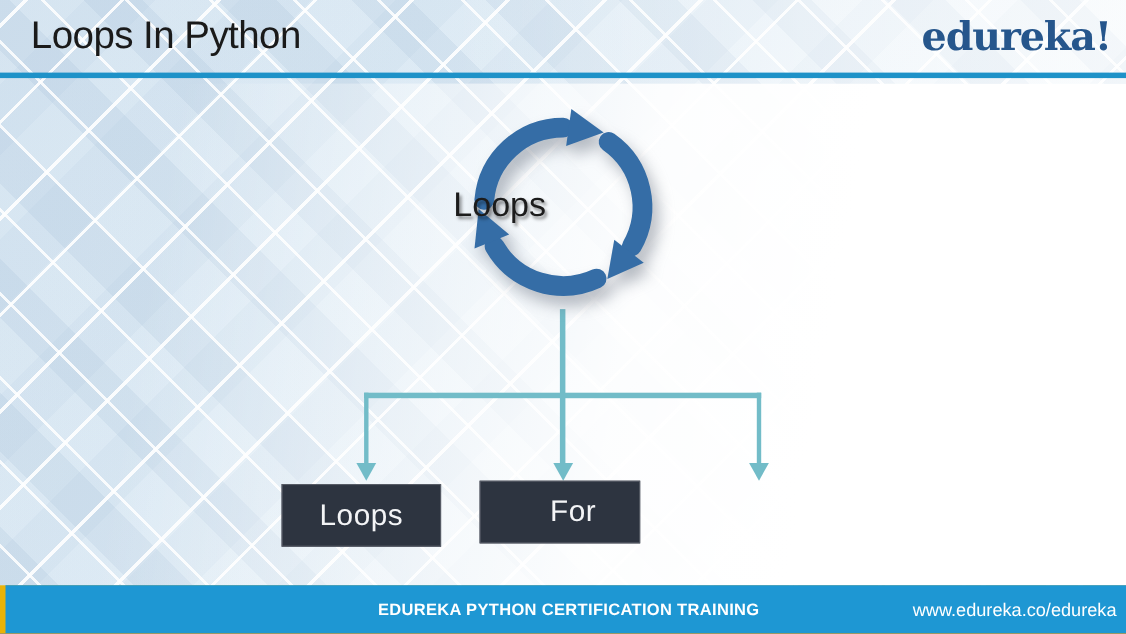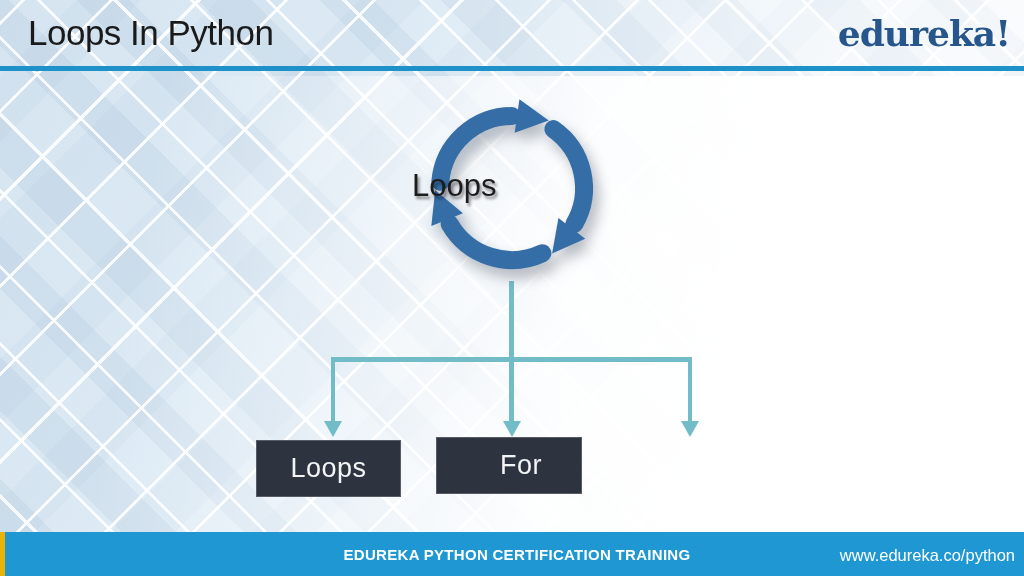--- a/index.html
+++ b/index.html
@@ -122,16 +122,16 @@
     <use href="#loopArm" transform="rotate(120 100 100)"></use>
     <use href="#loopArm" transform="rotate(240 100 100)"></use>
   </svg>
   <div class="loops-label">Loops</div>
 
   <div class="loopbox box-while">Loops</div>
   <div class="loopbox box-for">For</div>
 
   <div class="footer">
     <div class="footer-course">EDUREKA PYTHON CERTIFICATION TRAINING</div>
-    <div class="footer-url">www.edureka.co/python</div>
+    <div class="footer-url">www.edureka.co/edureka</div>
   </div>
 
 </div>
 
 </body></html>

